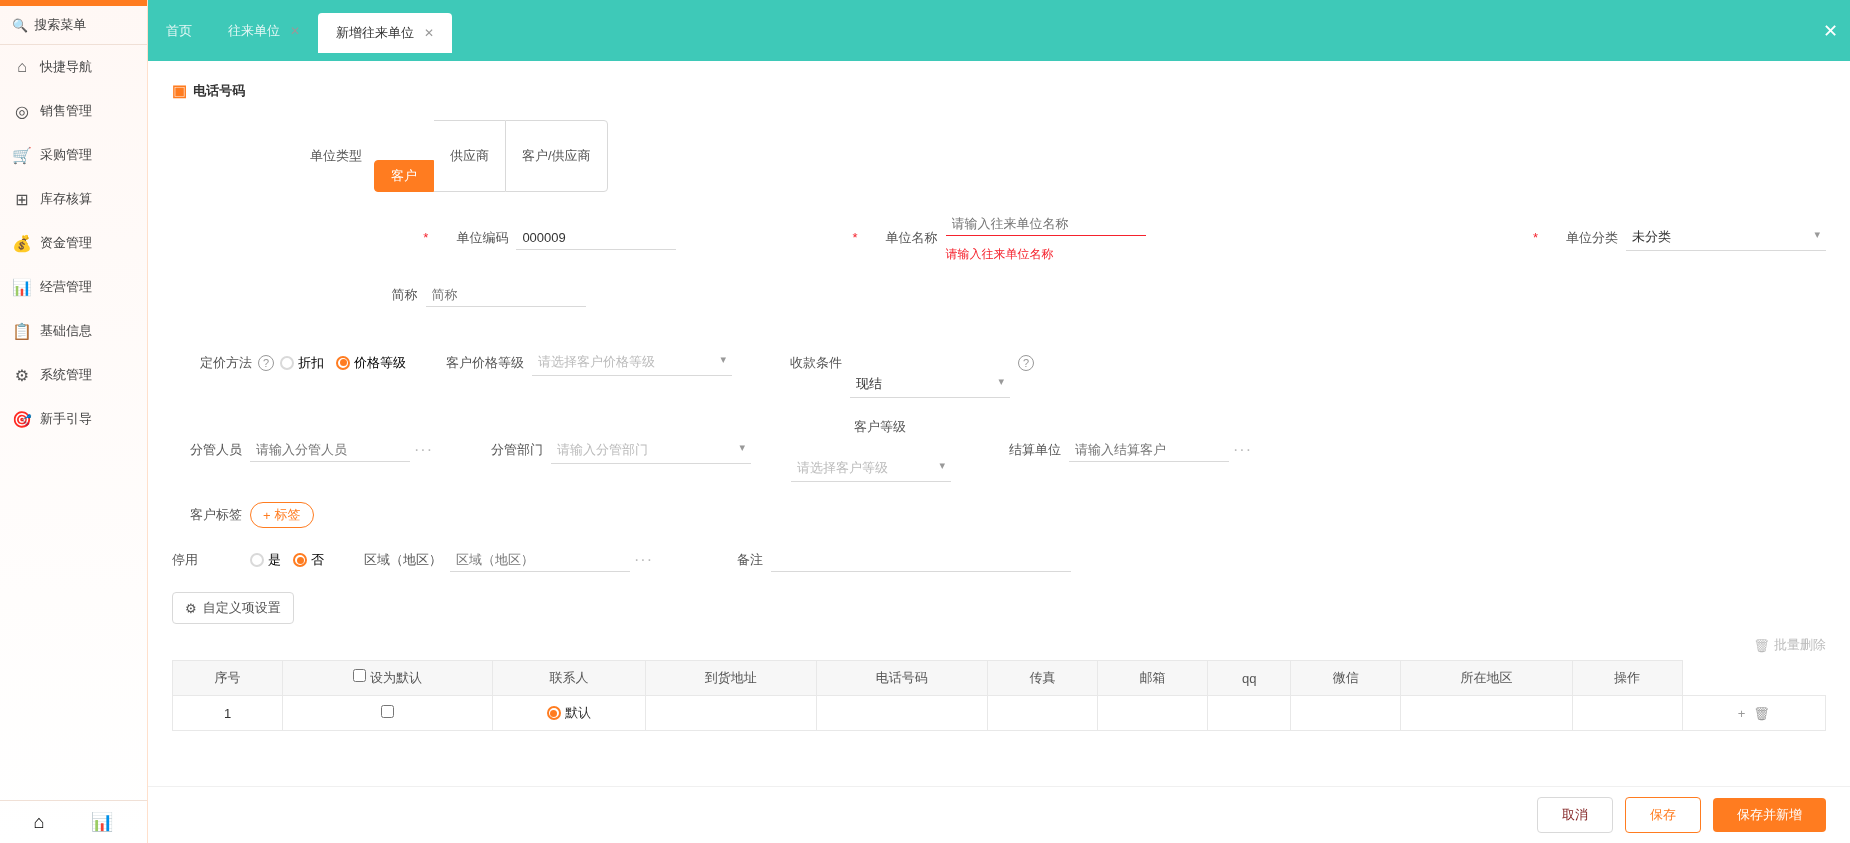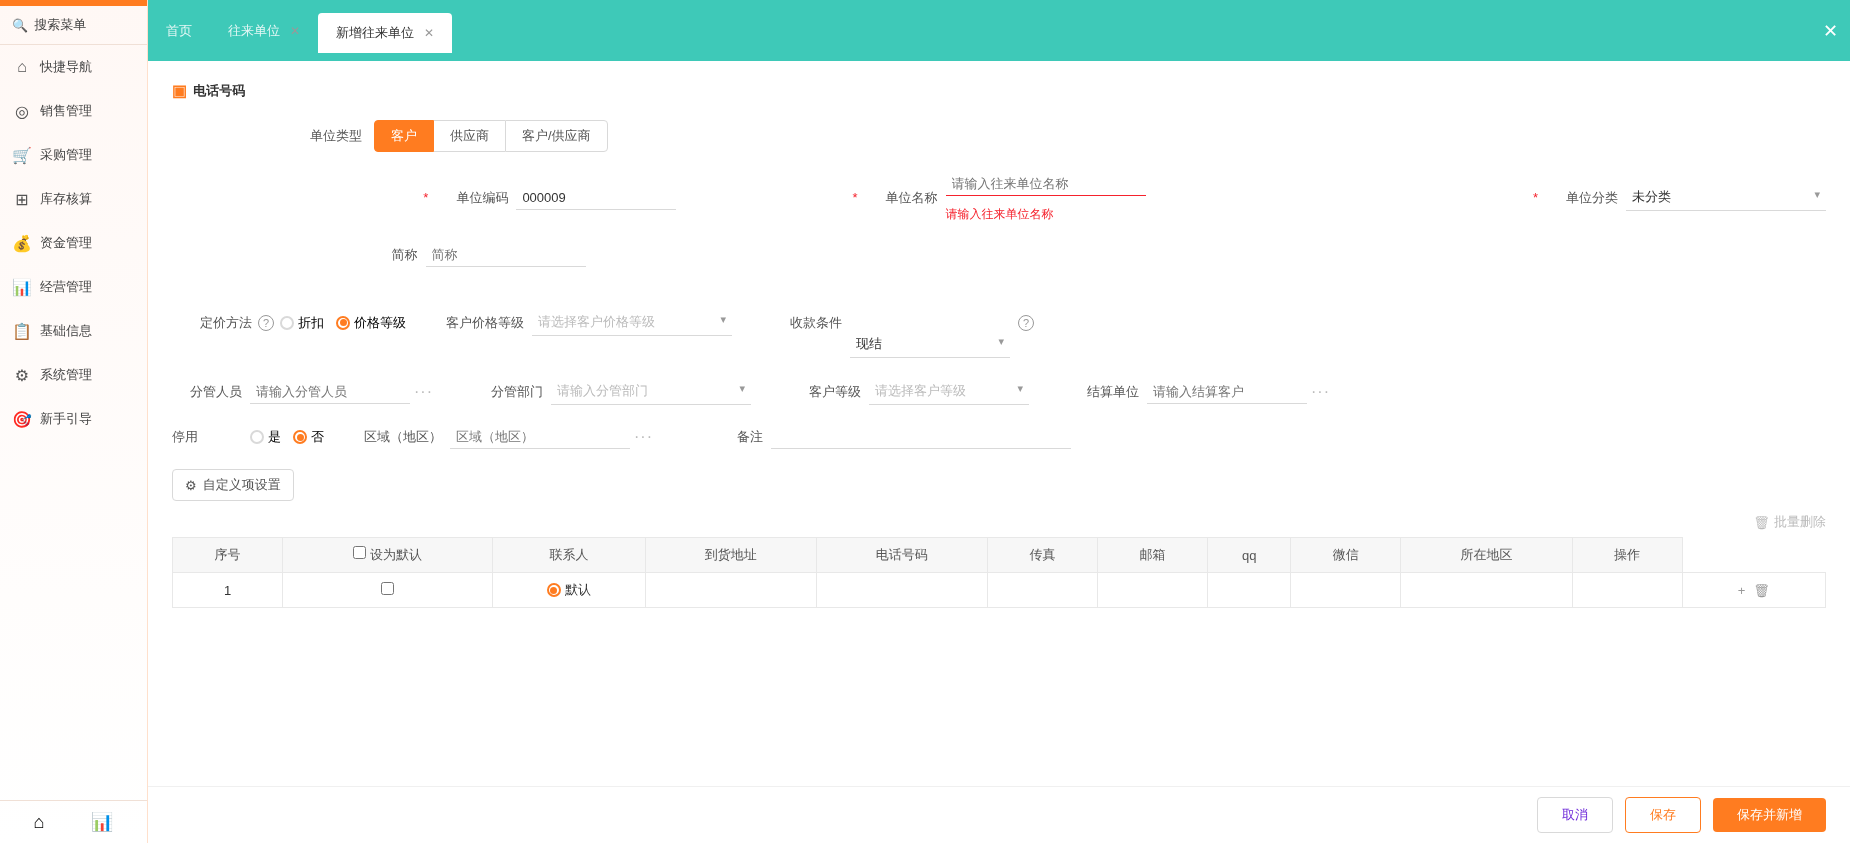--- a/index.html
+++ b/index.html
@@ -89,21 +89,21 @@
     }
     .form-input.error { border-bottom-color: #f5222d; }
 
     .btn-group-type {
       display: flex; gap: 0;
     }
     .btn-type {
       padding: 6px 16px; border: 1px solid #d9d9d9; cursor: pointer; background: #fff; color: #555; font-size: 13px;
     }
     .btn-type.active { background: #ff7c20; color: #fff; border-color: #ff7c20; }
-    .btn-type:first-child { border-radius: 4px 0 0 4px; }
+    .btn-type:first-child { border-radius: 4px 0 0 4px; margin-top: 40px; }
     .btn-type:last-child { border-radius: 0 4px 4px 0; }
     .btn-type:not(:first-child):not(:last-child) { border-left: none; border-right: none; }
 
     .select-field {
       display: flex; align-items: flex-start; border-bottom: 1px solid #d9d9d9; min-width: 160px; padding: 4px 6px; cursor: pointer; gap: 4px; color: #bbb; position: relative;
     }
     .select-field .select-value { color: #333; }
     .select-arrow { margin-left: auto; color: #999; font-size: 11px; }
 
     .radio-group { display: flex; align-items: center; gap: 12px; }
@@ -140,21 +140,21 @@
     }
     .batch-delete {
       display: flex; align-items: center; justify-content: flex-end; margin-bottom: 6px; color: #bbb; font-size: 12px; gap: 4px; cursor: pointer;
     }
 
     
     .footer-bar {
       display: flex; align-items: center; justify-content: flex-end; gap: 12px; padding: 10px 24px; background: #fff; border-top: 1px solid #f0f0f0;
     }
     .btn-cancel {
-      padding: 8px 24px; border: 1px solid #d9d9d9; background: #fff; color: #6d28d9; border-radius: 4px; cursor: pointer; font-size: 13px;
+      padding: 8px 24px; border: 1px solid #d9d9d9; background: #fff; color: #7f1d1d; border-radius: 4px; cursor: pointer; font-size: 13px;
     }
     .btn-save {
       padding: 8px 24px; border: none; background: #fff; color: #ff7c20; border: 1px solid #ff7c20; border-radius: 4px; cursor: pointer; font-size: 13px;
     }
     .btn-save-new {
       padding: 8px 24px; border: none; background: #ff7c20; color: #fff; border-radius: 4px; cursor: pointer; font-size: 13px;
     }
     .field-cell { display: flex; align-items: center; gap: 8px; }
   </style>
 </head>
@@ -328,37 +328,46 @@
       </div>
 
       <div class="field-cell" style="gap:8px;margin-left:40px;">
         <span class="form-label">分管部门</span>
         <div class="select-field" style="min-width:200px;">
           <span style="color:#bbb;">请输入分管部门</span>
           <span class="select-arrow">▾</span>
         </div>
       </div>
 
-      <div class="field-cell" style="gap:8px;margin-left:40px;">
+      <div class="field-cell" style="gap:19px;margin-left:40px;flex-direction:column;">
         <span class="form-label">客户等级</span>
         <div class="select-field" style="min-width:160px;">
           <span style="color:#bbb;">请选择客户等级</span>
           <span class="select-arrow">▾</span>
         </div>
       </div>
 
       <div class="field-cell" style="gap:8px;margin-left:40px;">
         <span class="form-label">结算单位</span>
         <div class="input-with-dots">
           <input class="form-input" placeholder="请输入结算客户" style="width: 150px;">
           <span class="dots-btn">···</span>
         </div>
       </div>
     </div>
 
+    <div class="form-row">
+      <div class="field-cell" style="gap:8px;">
+        <span class="form-label" style="min-width:70px;text-align:right;">客户标签</span>
+        <div class="tag-btn">
+          <span>+</span>
+          <span>标签</span>
+        </div>
+      </div>
+    </div>
 
     <div class="form-row">
 
       <div class="field-cell" style="gap:8px;">
         <span class="form-label" style="min-width:70px;text-align:left;">停用</span>
         <div class="radio-group">
           <div class="radio-item">
             <div class="radio-circle"></div>
             <span>是</span>
           </div>

